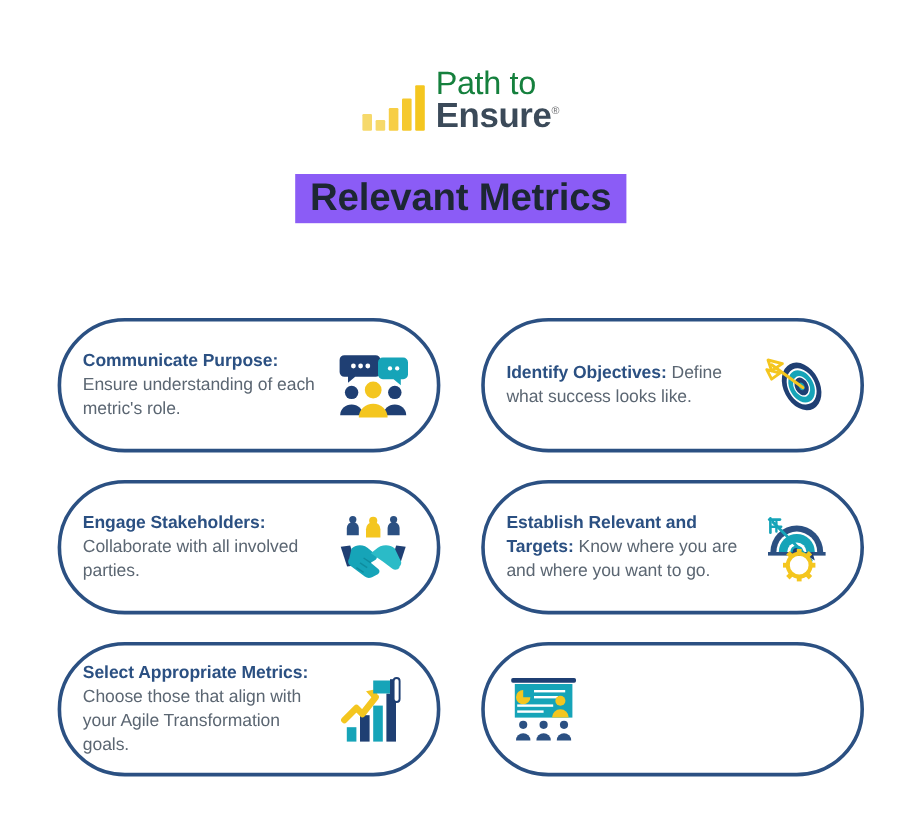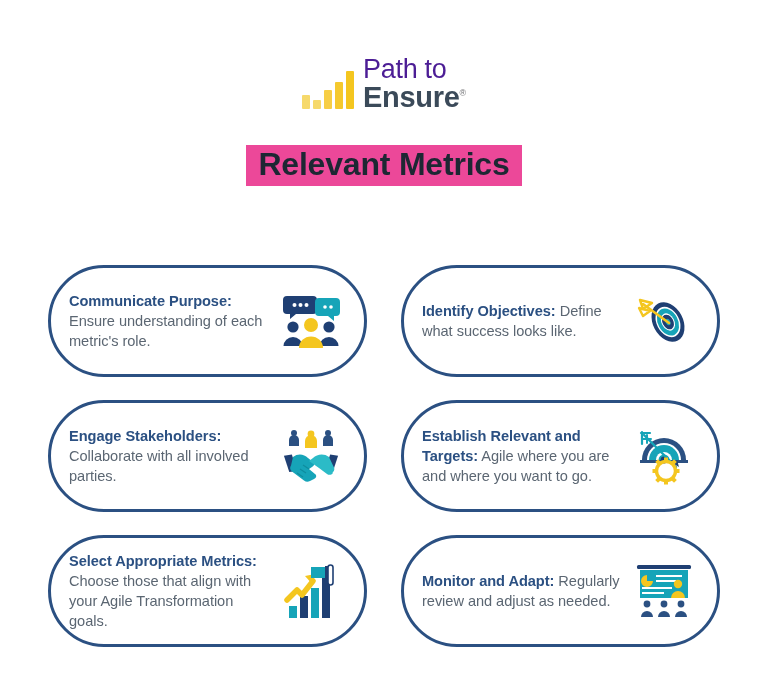--- a/index.html
+++ b/index.html
@@ -40,21 +40,21 @@
   }
   .logo-bars .bar { width: 8px; border-radius: 1px; }
 
   .logo-text {
     display: flex;
     flex-direction: column;
     line-height: 1.0;
   }
   .logo-line1 {
     font-size: 27px;
-    color: #4c1d95;
+    color: #15803d;
     font-weight: 400;
     letter-spacing: -0.3px;
   }
   .logo-line2 {
     font-size: 29px;
     color: #3b4a59;
     font-weight: 700;
     letter-spacing: -0.3px;
     position: relative;
   }
@@ -82,21 +82,21 @@
   }
   .headline-l2-wrap {
     margin-top: 4px;
     line-height: 1.1;
   }
   .headline-l2 {
     display: inline-block;
     font-size: 32px;
     font-weight: 700;
     color: #1d2733;
-    background: #ec4899;
+    background: #8b5cf6;
     padding: 2px 12px 4px 12px;
     letter-spacing: -0.2px;
   }
 
   
   .grid {
     position: absolute;
     top: 265px;
     left: 48px;
     width: 672px;
@@ -230,21 +230,21 @@
         <path d="M22 38 l6 4" stroke="#0E8C9E" stroke-width="1.2" fill="none"></path>
         <path d="M19 42 l6 4" stroke="#0E8C9E" stroke-width="1.2" fill="none"></path>
         <path d="M16 46 l6 4" stroke="#0E8C9E" stroke-width="1.2" fill="none"></path>
       </svg>
     </div>
   </div>
 
   <div class="card">
     <div class="card-text">
       <b>Establish Relevant and Targets:</b> 
-      <span>Agile where you are and where you want to go.</span>
+      <span>Know where you are and where you want to go.</span>
     </div>
     <div class="card-icon">
       <svg width="60" height="58" viewBox="0 0 60 58">
         <path d="M8 33 a22 22 0 0 1 44 0 z" fill="#2B5082"></path>
         <path d="M13 33 a17 17 0 0 1 34 0 z" fill="#ffffff"></path>
         <path d="M15 33 a15 15 0 0 1 30 0 z" fill="#16A4B8"></path>
         <path d="M22 33 a8 8 0 0 1 16 0 z" fill="#ffffff"></path>
         <path d="M24.5 33 a5.5 5.5 0 0 1 11 0 z" fill="#16A4B8"></path>
         <rect x="6" y="33" width="48" height="3" fill="#2B5082"></rect>
         <circle cx="30" cy="33" r="3.4" fill="#1F3F73"></circle>
@@ -286,24 +286,20 @@
         <path d="M6 38 L16 28 L21 33 L32 19" stroke="#F4C61F" stroke-width="5.5" fill="none" stroke-linecap="round" stroke-linejoin="round"></path>
         <path d="M24 14 L34 12 L32 23 Z" fill="#F4C61F"></path>
         <rect x="44" y="4" width="3" height="22" fill="#1F3F73"></rect>
         <path d="M44 5 h-14 v11 h14 z" fill="#16A4B8"></path>
         <rect x="47" y="3" width="5" height="20" rx="2.5" fill="#ffffff" stroke="#1F3F73" stroke-width="1.6"></rect>
       </svg>
     </div>
   </div>
 
   <div class="card">
-    <div class="card-text">
-      <b>Monitor and Adapt:</b> 
-      <span>Regularly review and adjust as needed.</span>
-    </div>
     <div class="card-icon">
       <svg width="60" height="58" viewBox="0 0 60 58">
         <rect x="3" y="3" width="54" height="4" rx="1.5" fill="#1F3F73"></rect>
         <rect x="6" y="8" width="48" height="28" fill="#16A4B8"></rect>
         <path d="M13 13 a6 6 0 1 0 6 6 h-6 z" fill="#F4C61F"></path>
         <rect x="22" y="13" width="26" height="2" fill="#ffffff"></rect>
         <rect x="22" y="18" width="20" height="2" fill="#ffffff"></rect>
         <rect x="8" y="25" width="30" height="2" fill="#ffffff"></rect>
         <rect x="8" y="30" width="22" height="2" fill="#ffffff"></rect>
         <circle cx="44" cy="22" r="4.2" fill="#F4C61F"></circle>

